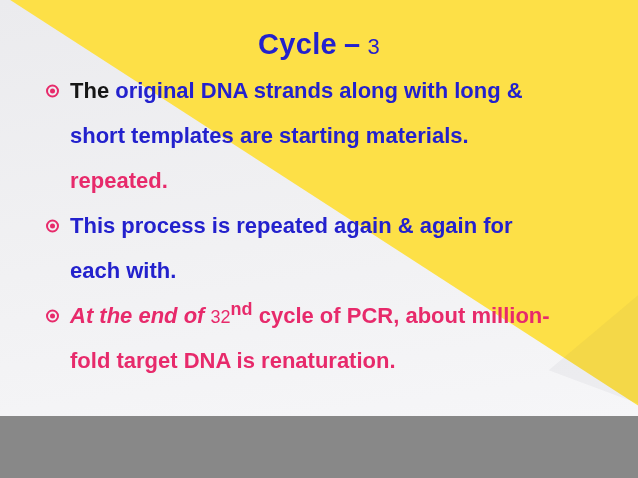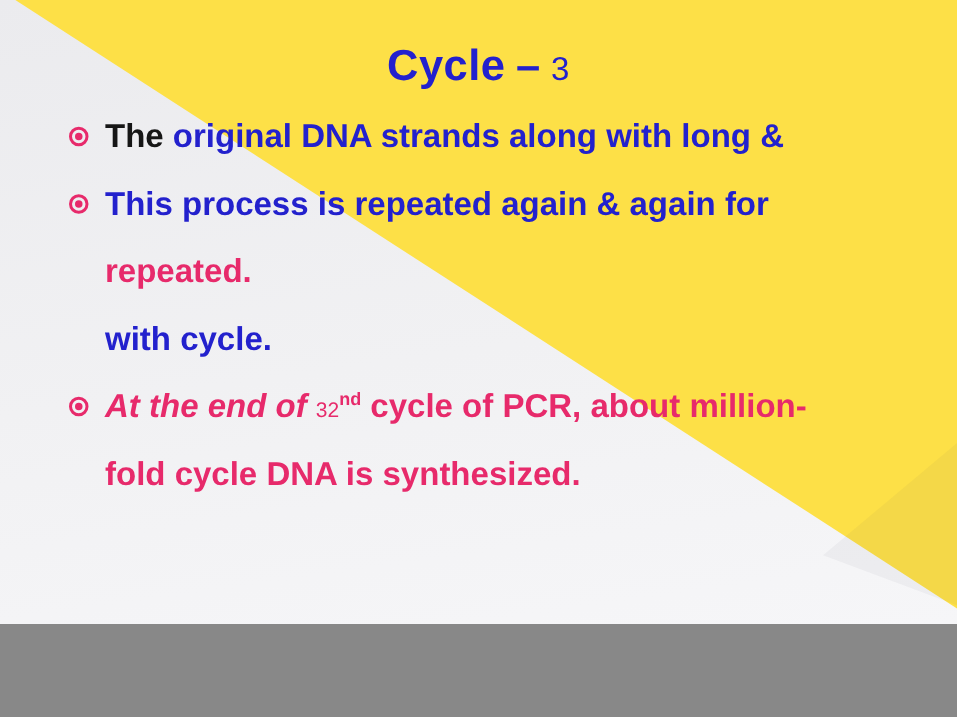--- a/index.html
+++ b/index.html
@@ -44,56 +44,59 @@
     transform:translateY(-50%);
     width:9px; height:9px;
     border-radius:50%;
     border:2.5px solid currentColor;
   }
   .marker .dot {
     position:absolute; inset:2px;
     border-radius:50%;
     background:currentColor;
   }
-  .seg-small { font-size:14px; font-weight:400; }
-  .seg-sup   { font-size:12px; position:relative; top:-8px; }
+  .seg-small { font-size:18px; font-weight:400; }
+  .seg-sup   { font-size:18px; position:relative; top:-8px; }
 </style>
 </head>
 <body>
 
 <div class="slide">
   <div class="bg-triangle"></div>
   <div class="bg-fold"></div>
 
   <div class="title" id="slide-title" style="color: rgb(35, 33, 205);">
     <span>Cycle</span><span class="dash">–</span><span class="num">3</span>
   </div>
 
   <div class="content" id="bullet-list">
       <div class="line">
         <span class="marker" style="color: rgb(231, 42, 107);">
           <span class="dot"></span>
         </span>
         <span class="txt"><span style="color: rgb(22, 22, 22);">The </span><span style="color: rgb(35, 33, 205);">original DNA strands along with long &amp;</span></span>
       </div>
       <div class="line">
+        <span class="txt"><span style="color: rgb(35, 33, 205);">short templates are starting materials.</span></span>
+      </div>
+      <div class="line">
+        <span class="txt"><span style="color: rgb(231, 42, 107);">repeated.</span></span>
+      </div>
+      <div class="line">
         <span class="marker" style="color: rgb(231, 42, 107);">
           <span class="dot"></span>
         </span>
         <span class="txt"><span style="color: rgb(35, 33, 205);">This process is repeated again &amp; again for</span></span>
       </div>
       <div class="line">
-        <span class="txt"><span style="color: rgb(231, 42, 107);">repeated.</span></span>
-      </div>
-      <div class="line">
-        <span class="txt"><span style="color: rgb(35, 33, 205);">with cycle.</span></span>
+        <span class="txt"><span style="color: rgb(35, 33, 205);">each with.</span></span>
       </div>
       <div class="line">
         <span class="marker" style="color: rgb(231, 42, 107);">
           <span class="dot"></span>
         </span>
         <span class="txt"><span style="color: rgb(231, 42, 107); font-style: italic;">At the end of </span><span class="seg-small" style="color: rgb(231, 42, 107);">32</span><span class="seg-sup" style="color: rgb(231, 42, 107);">nd</span><span style="color: rgb(231, 42, 107);"> cycle of PCR, about million-</span></span>
       </div>
       <div class="line">
-        <span class="txt"><span style="color: rgb(231, 42, 107);">fold cycle DNA is synthesized.</span></span>
+        <span class="txt"><span style="color: rgb(231, 42, 107);">fold target DNA is renaturation.</span></span>
       </div>
     </div>
 </div>
 
 </body></html>

